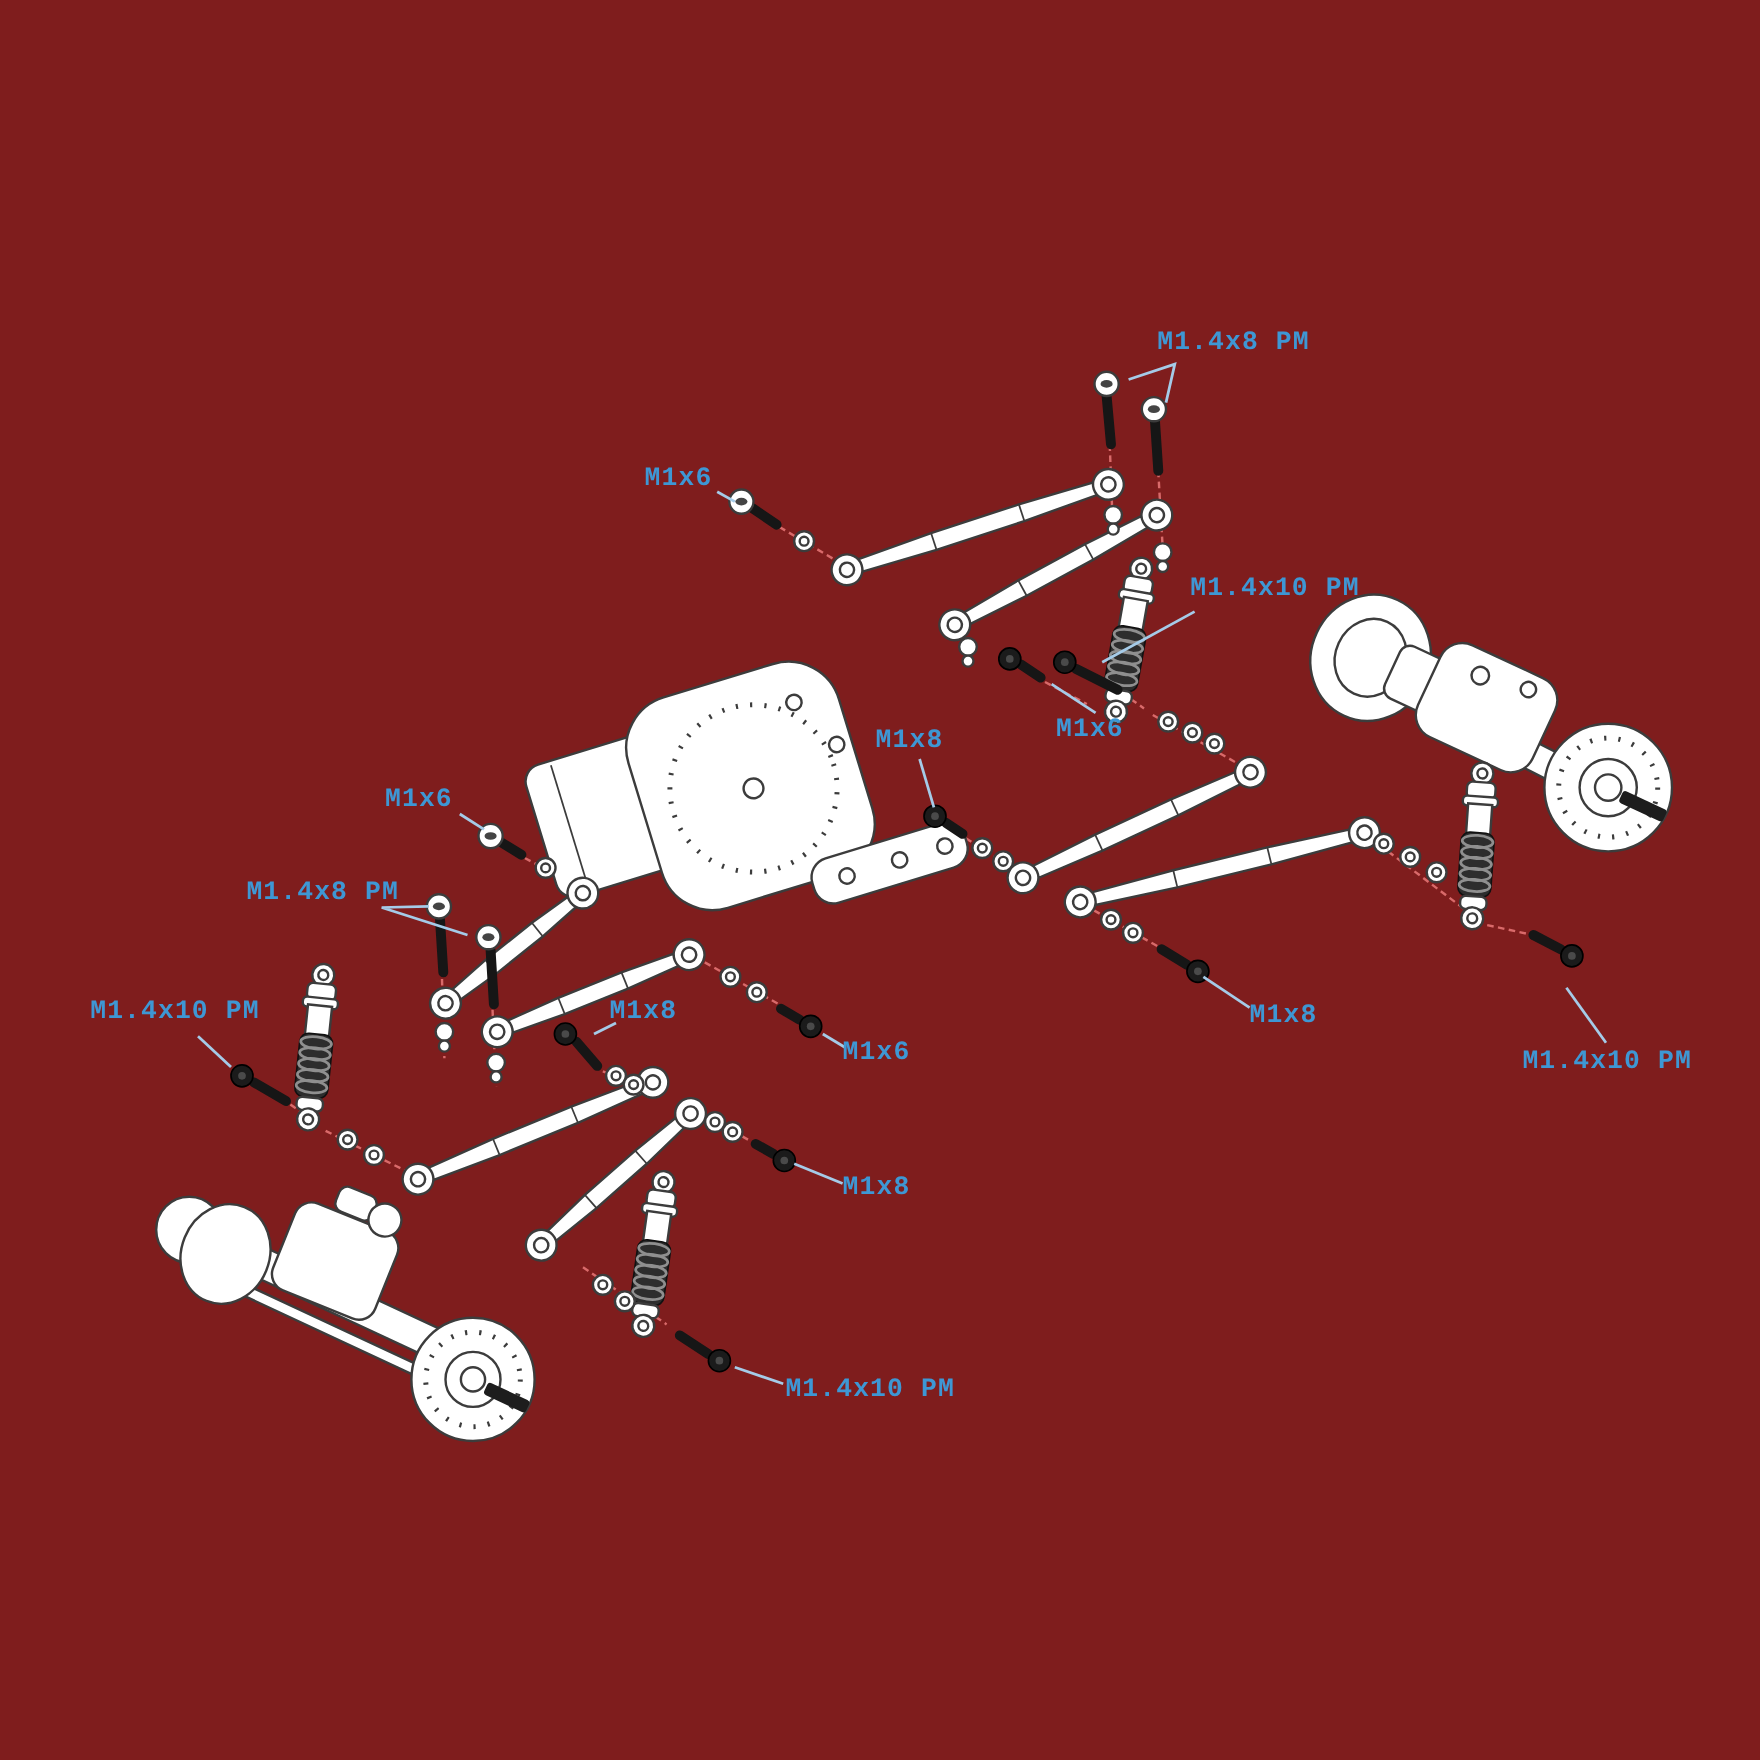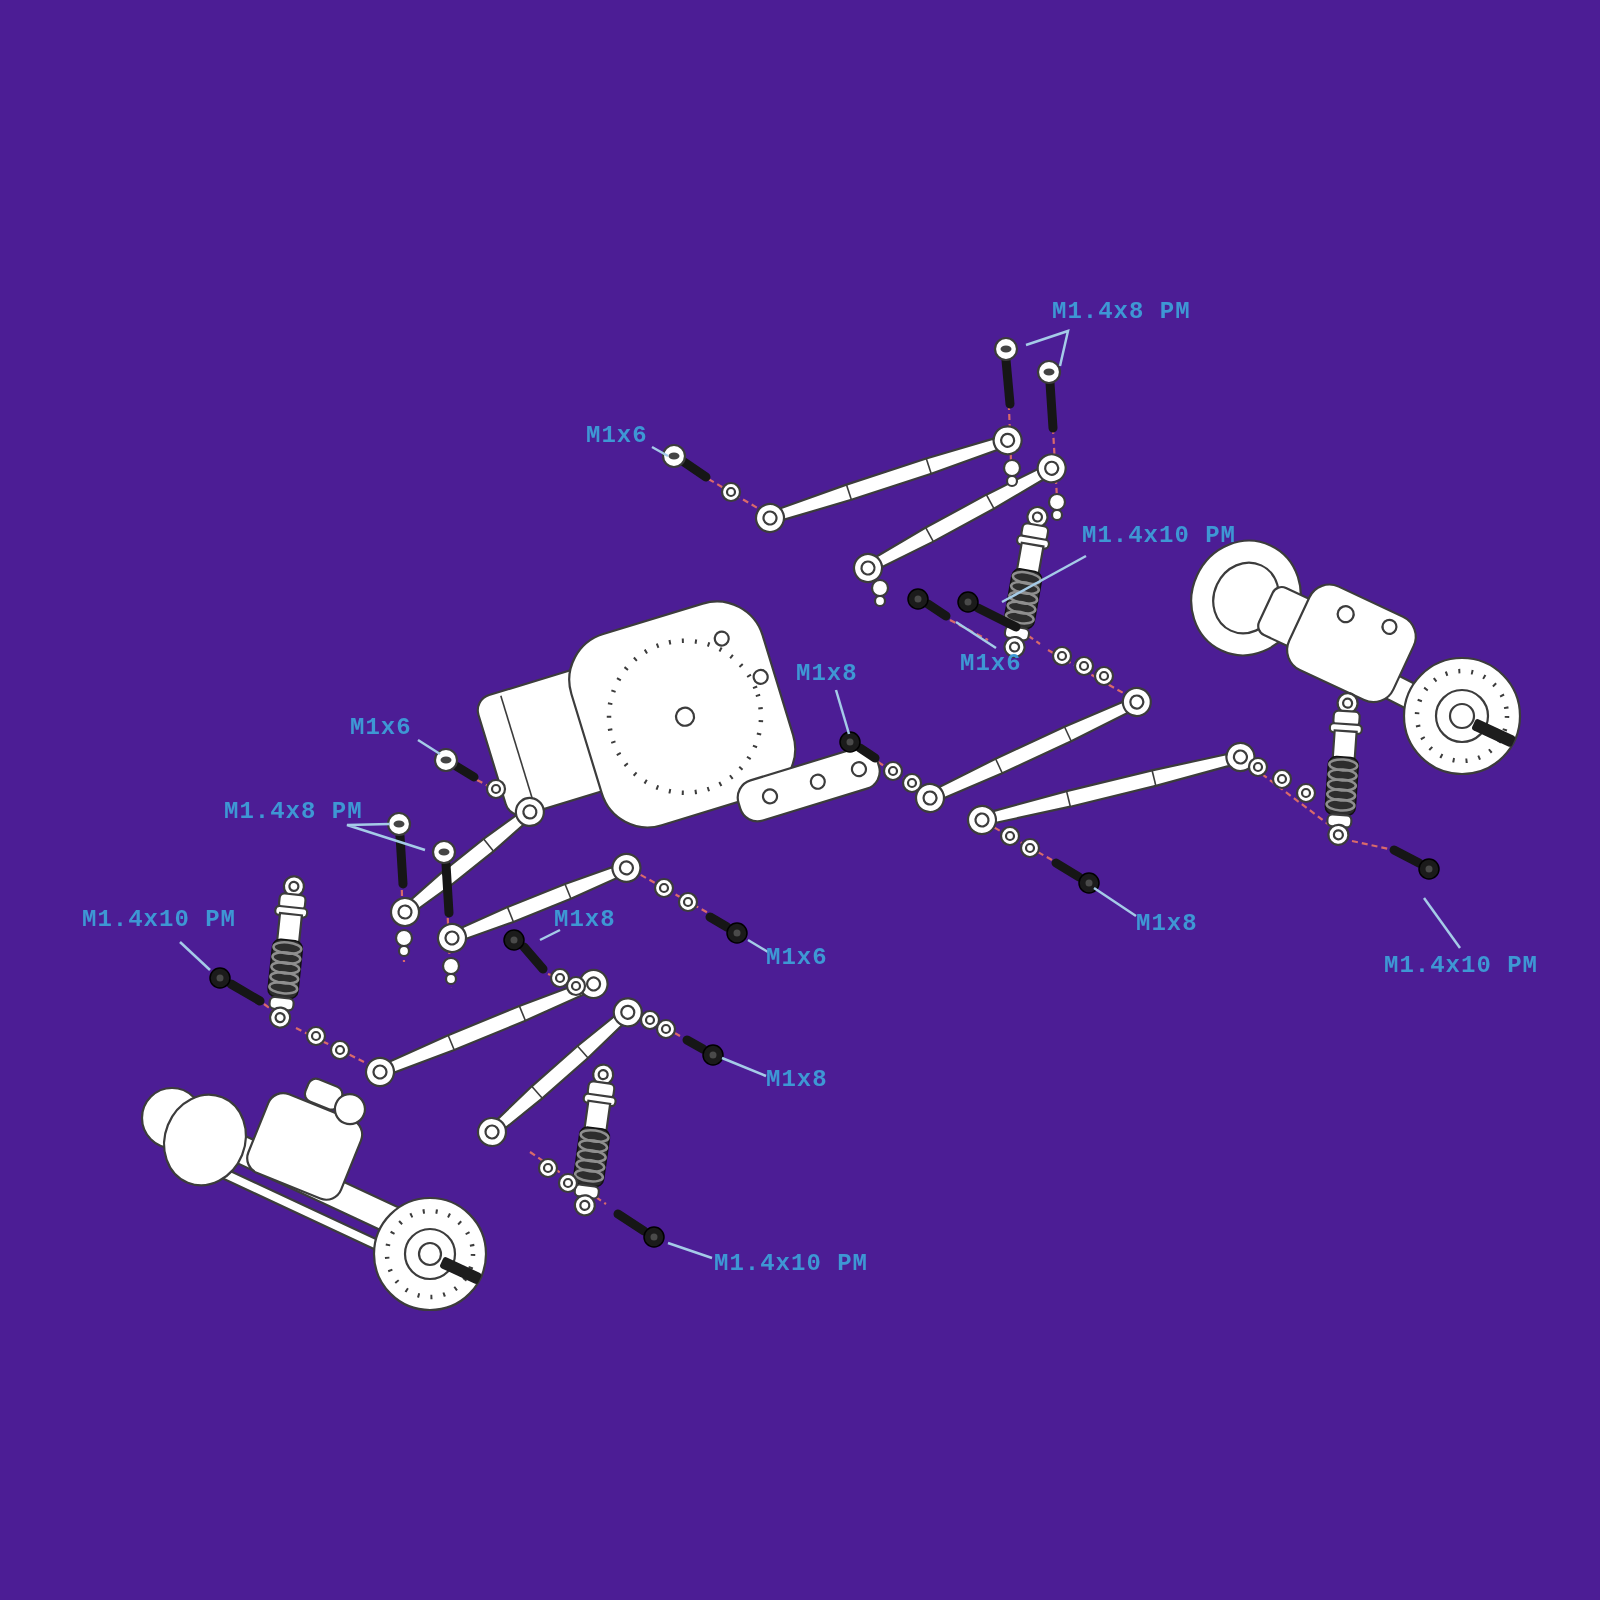--- a/index.html
+++ b/index.html
@@ -1,16 +1,16 @@
 <!DOCTYPE html>
 <html><head>
 <meta charset="utf-8">
 <style>
   html,body{margin:0;padding:0;background:#ffffff;}
-  #stage{position:relative;width:1600px;height:1600px;background:#4c1d95;overflow:hidden;
+  #stage{position:relative;width:1600px;height:1600px;background:#7f1d1d;overflow:hidden;
          font-family:"Liberation Mono","DejaVu Sans Mono",monospace;}
   #drawing{position:absolute;left:0;top:0;}
   .lbl{position:absolute;font-size:24px;letter-spacing:1px;color:#3e97d4;white-space:nowrap;
        font-weight:bold;font-family:"Liberation Mono","DejaVu Sans Mono",monospace;}
   .pw{fill:#ffffff;stroke:#3c3c3c;stroke-width:2.2;}
   .tick{stroke:#3c3c3c;stroke-width:1.6;}
   .red{stroke:#d96a6a;stroke-width:2.2;stroke-dasharray:6 4;fill:none;}
   .ldr{stroke:#a5cbe8;stroke-width:2.5;fill:none;}
   .shaft{stroke:#161616;stroke-width:9;stroke-linecap:round;}
   .coil{fill:none;stroke:#8f8f8f;stroke-width:2.5;}

